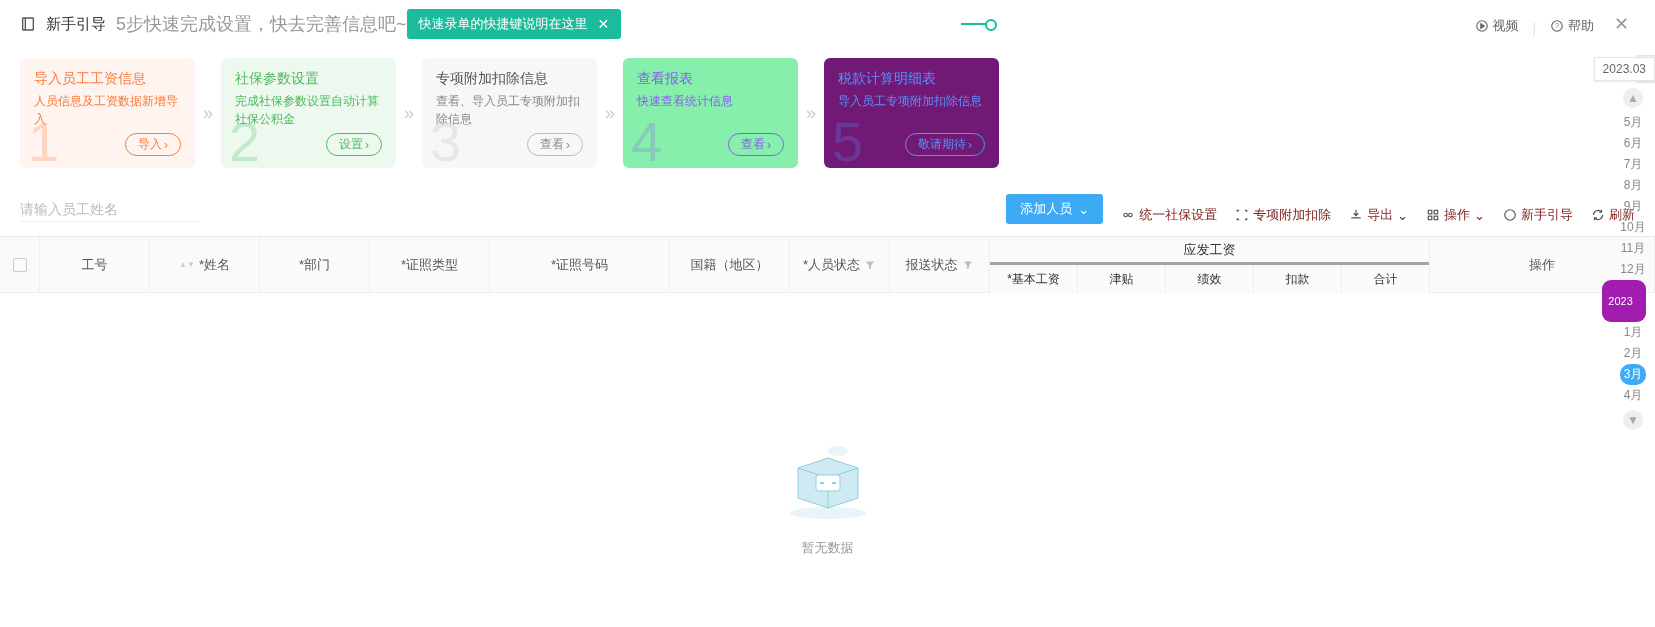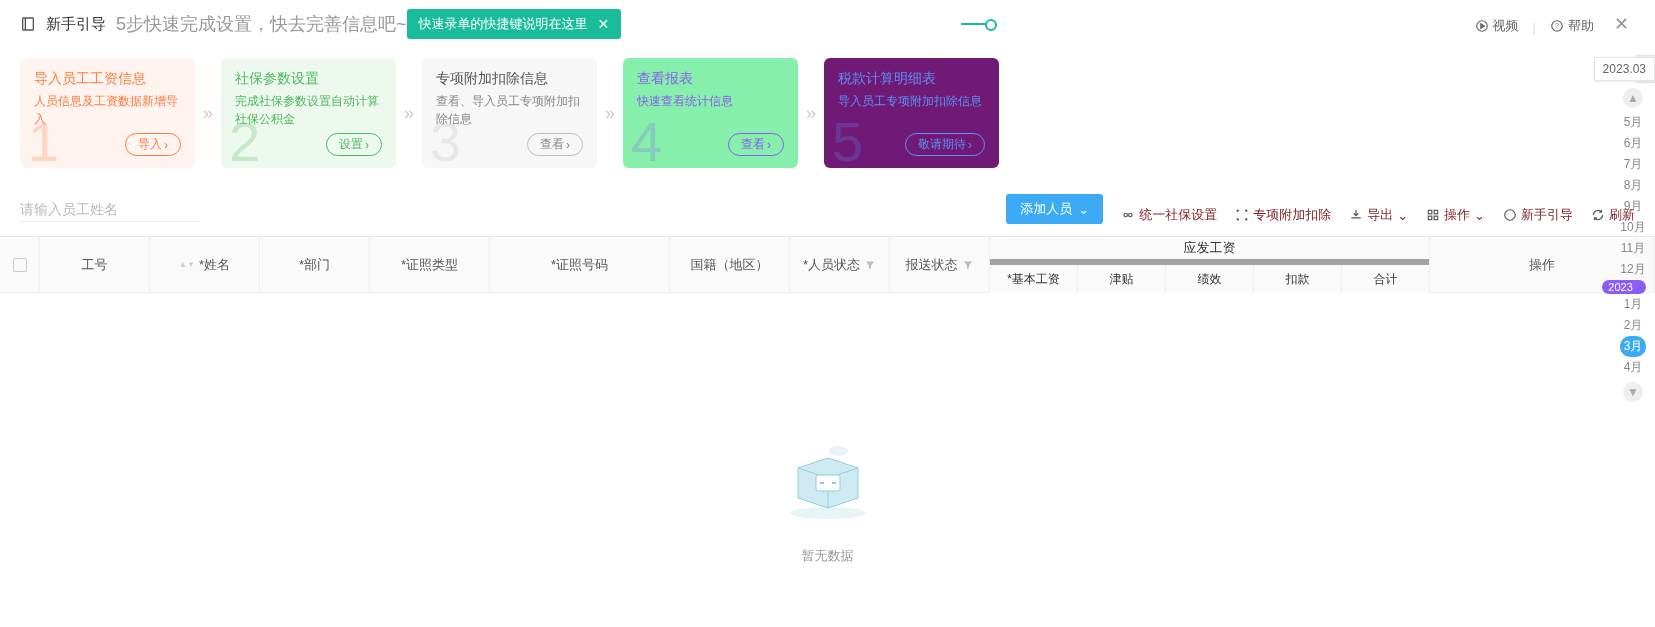--- a/index.html
+++ b/index.html
@@ -38,38 +38,38 @@
 .search-icon{color:#3daaf5;width:16px;height:16px}
 .toolbar-right{margin-left:auto;display:flex;align-items:flex-end;gap:18px}
 .primary-btn{background:#3daaf5;color:#fff;border:none;border-radius:3px;padding:6px 14px;font-size:13px;cursor:pointer;display:flex;align-items:center;gap:6px}
 .action{display:flex;align-items:center;gap:4px;color:#7f1d1d;font-size:13px;cursor:pointer}
 .action svg{width:14px;height:14px}
 
 .table{width:100%;border-top:1px solid #e8e8e8}
 .thead{display:flex;background:#fafafa}
 .th{border-right:1px solid #eee;border-bottom:1px solid #eee;display:flex;align-items:center;justify-content:center;font-size:13px;color:#555;padding:0 4px}
 .th-group{display:flex;flex-direction:column}
-.th-group-top{height:28px;display:flex;align-items:center;justify-content:center;border-bottom:6px solid #a3a3a3}
+.th-group-top{height:28px;display:flex;align-items:center;justify-content:center;border-bottom:3px solid #a3a3a3}
 .th-group-sub{display:flex;height:28px}
 .th-sub{flex:1;display:flex;align-items:center;justify-content:center;border-right:1px solid #eee;font-size:12px}
 .th-sub:last-child{border-right:none}
 .th-single{height:56px}
 .sort-icons{display:inline-flex;flex-direction:column;margin-right:4px;font-size:8px;color:#ccc;line-height:7px}
 .filter-ic{width:12px;height:12px;margin-left:4px;color:#bbb}
 .chk{width:14px;height:14px;border:1px solid #ccc;border-radius:2px}
 
-.empty{display:flex;flex-direction:column;align-items:center;justify-content:center;padding-top:140px;gap:24px}
+.empty{display:flex;flex-direction:column;align-items:center;justify-content:center;padding-top:140px;gap:16px}
 .empty-text{color:#999;font-size:13px}
 
 .side-tab{position:absolute;right:0;top:55px;width:20px;height:28px;background:#f2f2f2;border:1px solid #e5e5e5;border-right:none;border-radius:4px 0 0 4px;display:flex;align-items:center;justify-content:center;color:#888;cursor:pointer}
 .year-badge{position:absolute;right:0;top:57px;background:#fff;border:1px solid #e5e5e5;padding:4px 8px;font-size:12px;color:#666;box-shadow:0 1px 3px rgba(0,0,0,.08)}
 .month-rail{position:absolute;right:4px;top:88px;width:36px;display:flex;flex-direction:column;align-items:center;gap:4px;font-size:12px;color:#888}
 .rail-btn{cursor:pointer;padding:2px 0;width:100%;text-align:center}
 .rail-btn.active{background:#3daaf5;color:#fff;border-radius:10px}
-.rail-chip{background:#8b5cf6;color:#fff;border-radius:9px;padding:1px 6px;font-size:11px;align-self:flex-start;margin-left:-18px}
+.rail-chip{background:#a21caf;color:#fff;border-radius:9px;padding:15px 6px;font-size:11px;align-self:flex-start;margin-left:-18px}
 .rail-arrow{width:20px;height:20px;background:#eee;border-radius:50%;display:flex;align-items:center;justify-content:center;color:#aaa;font-size:12px;cursor:pointer}
 
 .divider-v{color:#ddd}
 </style>
 </head>
 <body>
 
 <div class="header">
   <div class="header-left">
     <svg class="book-icon" viewBox="0 0 24 24" fill="#555">

